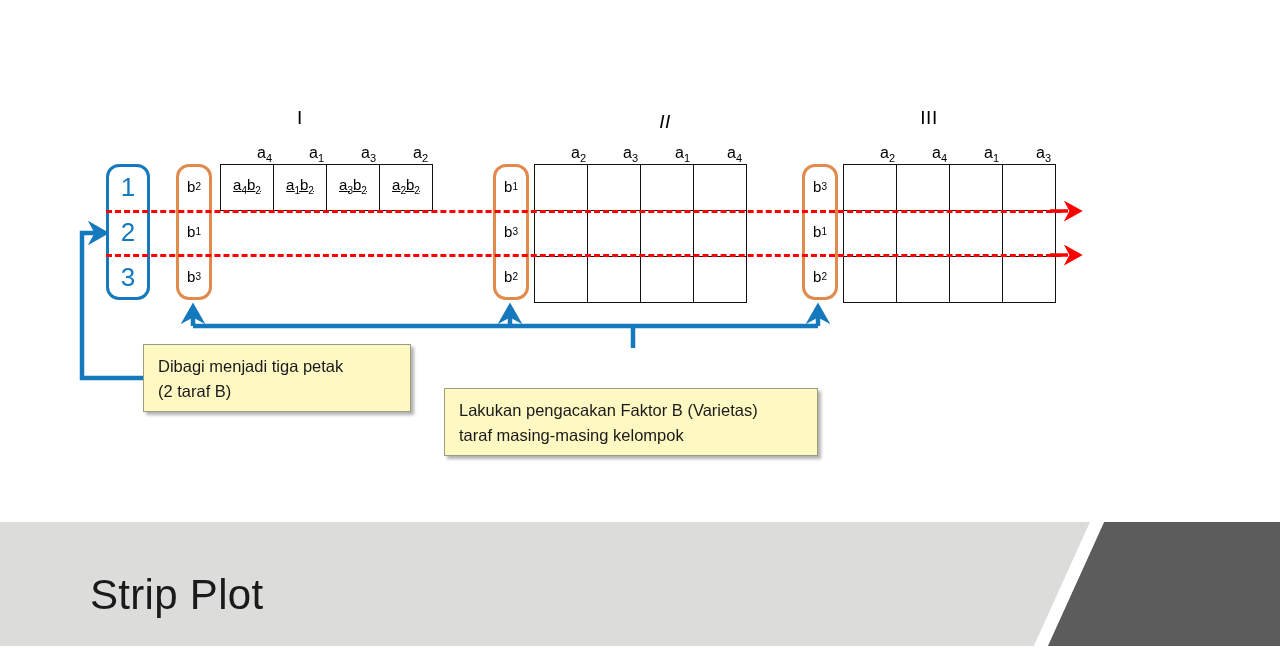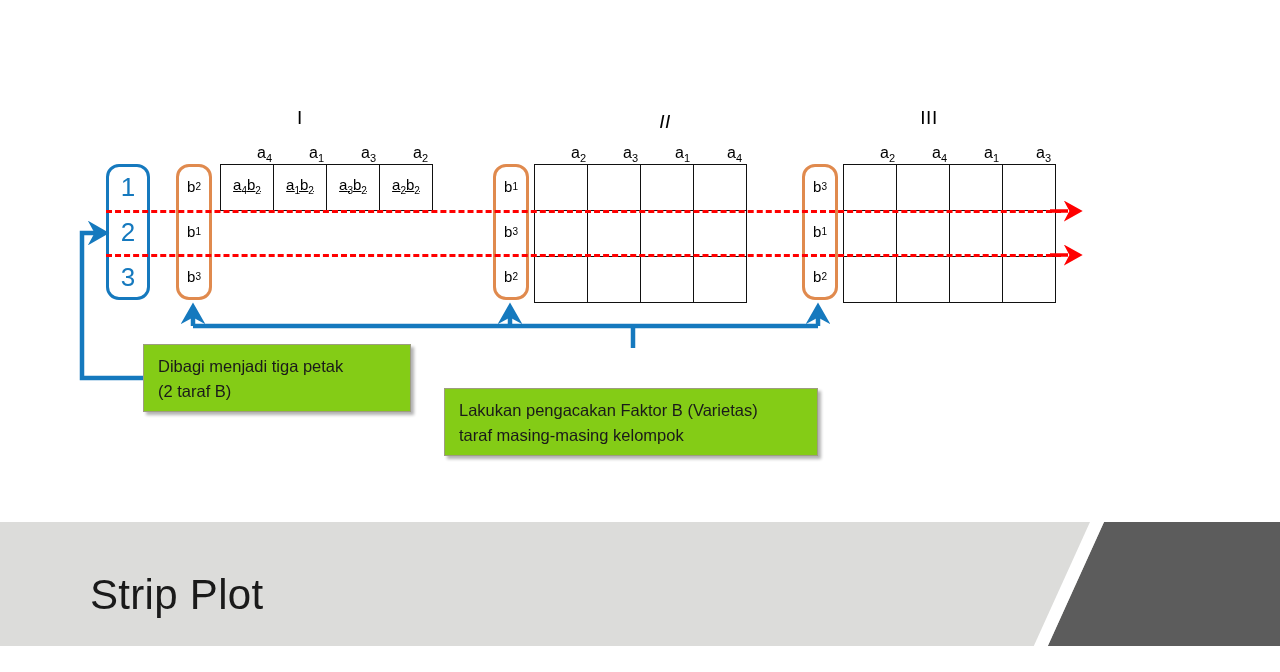--- a/index.html
+++ b/index.html
@@ -127,21 +127,21 @@
   
   .strip-line {
     position: absolute;
     height: 0;
     border-top: 3.5px dashed #FF0000;
   }
 
   
   .callout {
     position: absolute;
-    background: #84cc16;
+    background: #fef9c3;
     border: 1.2px solid #9D9D80;
     box-shadow: 3px 3px 3px rgba(0,0,0,0.30);
     box-sizing: border-box;
     padding: 9px 12px 9px 14px;
     font-size: 16.5px;
     line-height: 25px;
     color: #1a1a1a;
   }
 
   

